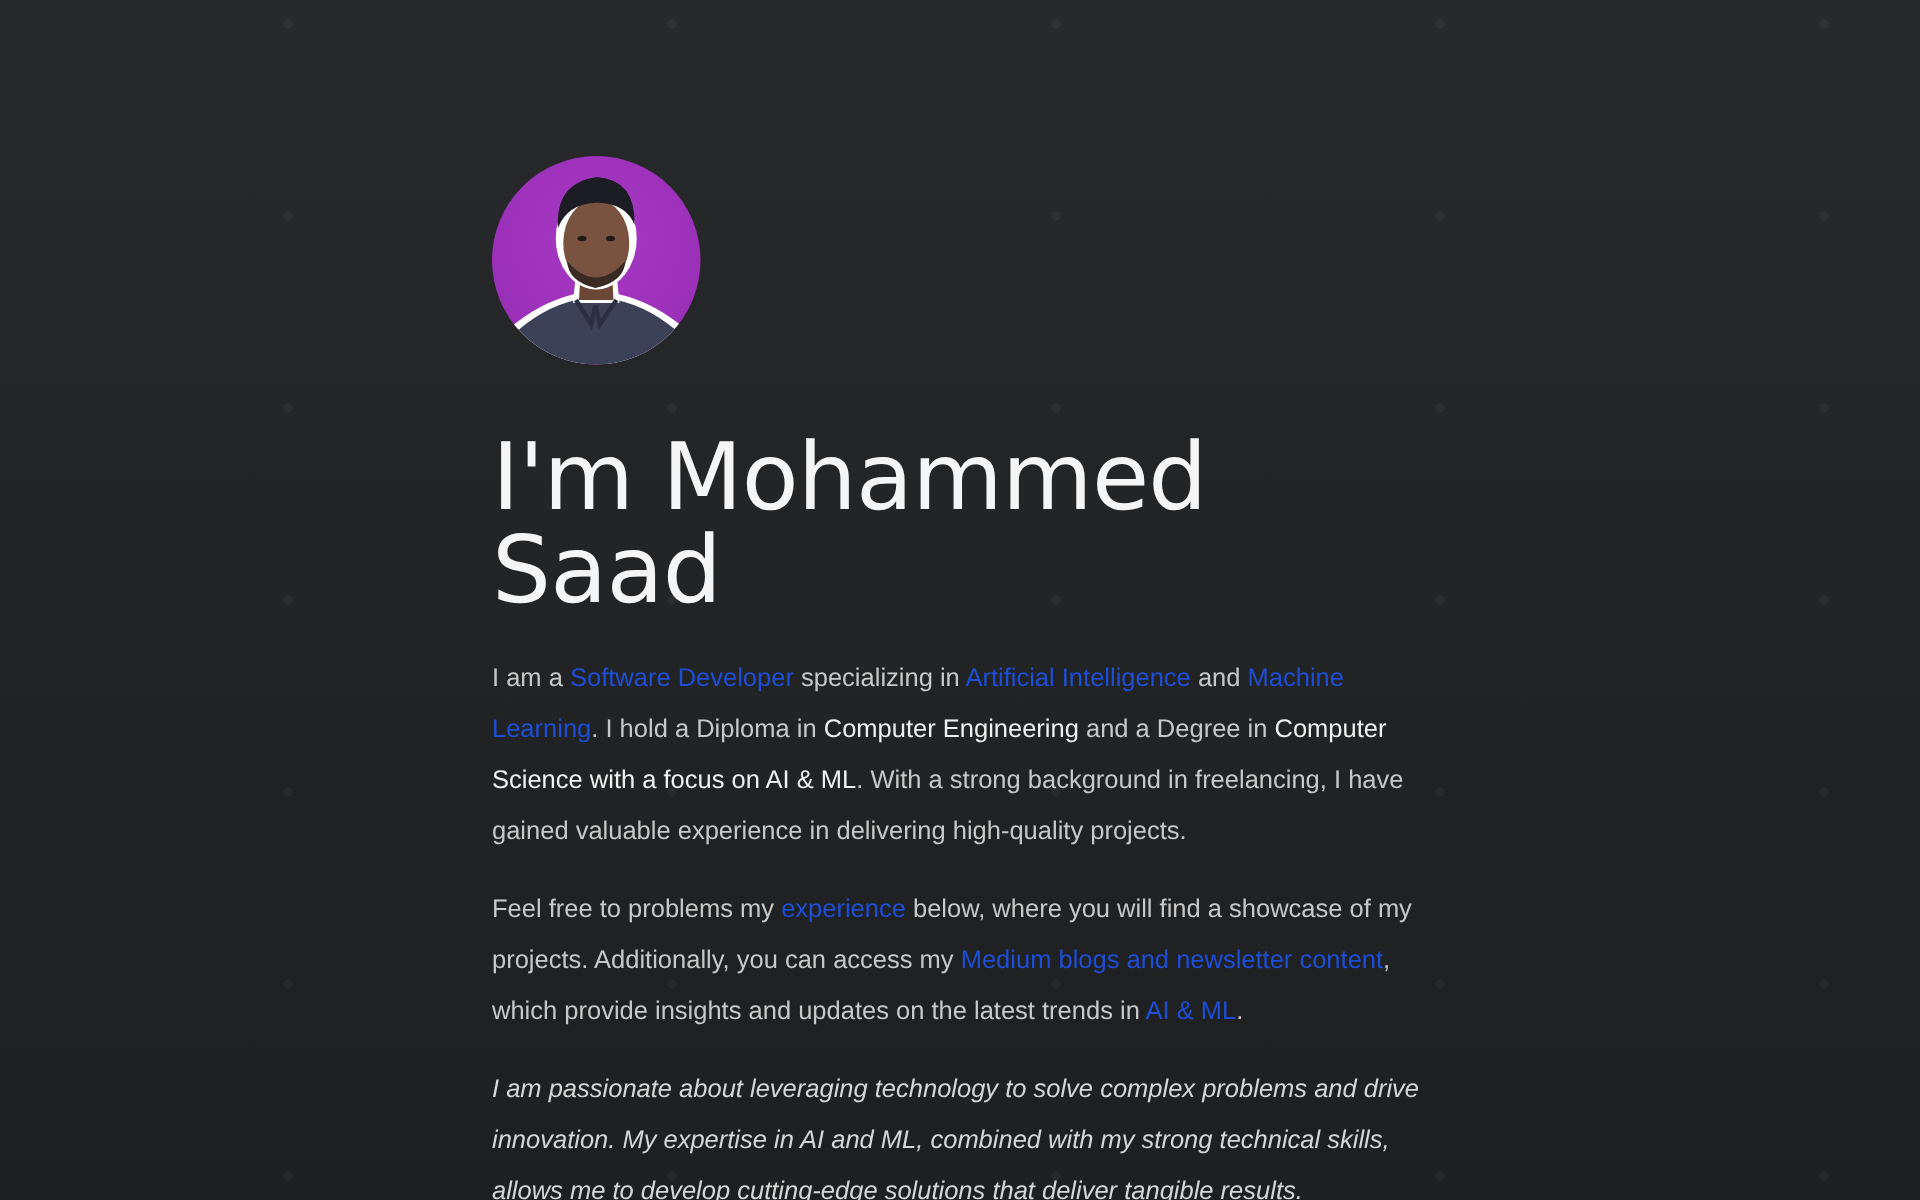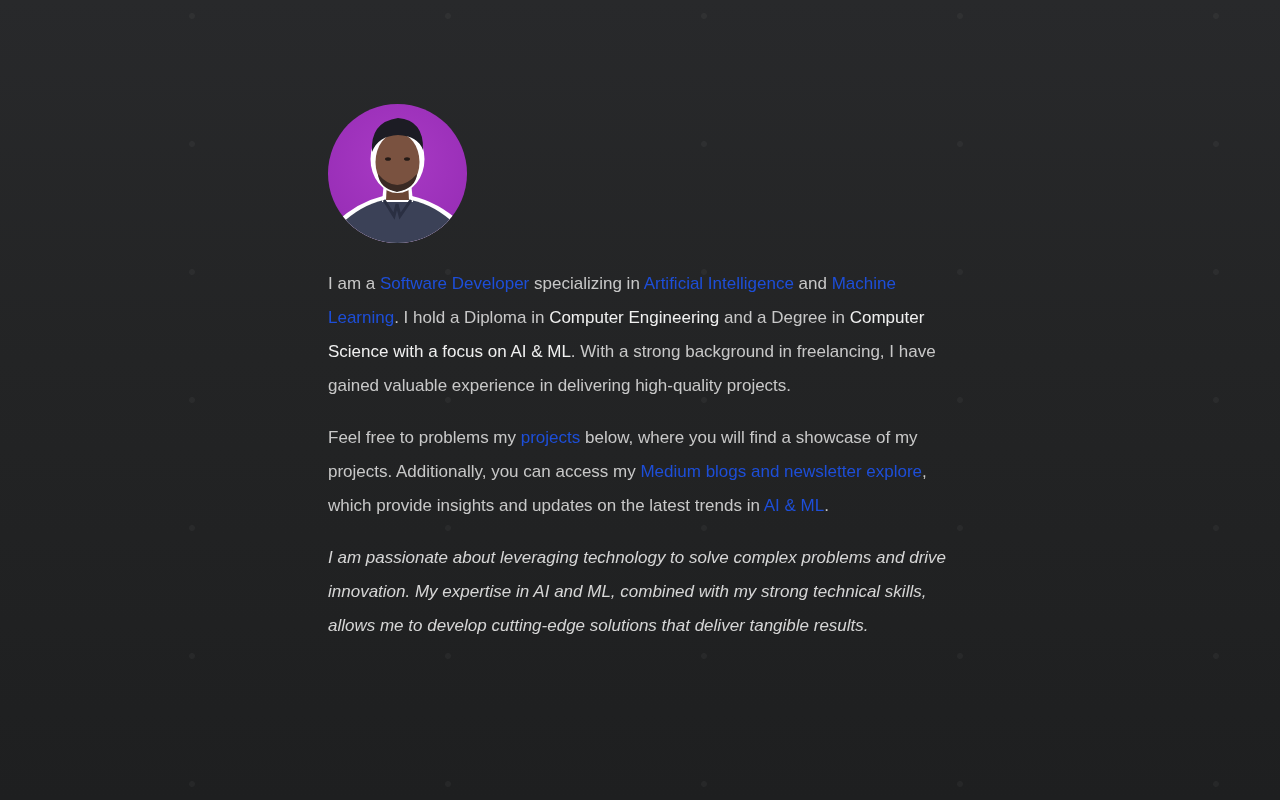--- a/index.html
+++ b/index.html
@@ -64,19 +64,20 @@
 
       <path d="M50 70 Q69 92 89 70 Q88 84 69 88 Q51 84 50 70 Z" fill="#3a2a24"></path>
 
       <ellipse cx="60" cy="55" rx="3" ry="1.8" fill="#241a16"></ellipse>
       <ellipse cx="79" cy="55" rx="3" ry="1.8" fill="#241a16"></ellipse>
 
       <path d="M56 96 L66 112 L69 100 L72 112 L83 96" fill="none" stroke="#2a2f42" stroke-width="3"></path>
     </svg>
   </div>
 
+  <h1>I'm Mohammed Saad</h1>
 
   <p><span>I am a </span><span class="hl">Software Developer</span><span> specializing in </span><span class="hl">Artificial Intelligence</span><span> and </span><span class="hl">Machine Learning</span><span>. I hold a Diploma in </span><span class="it">Computer Engineering</span><span> and a Degree in </span><span class="it">Computer Science with a focus on AI &amp; ML</span><span>. With a strong background in freelancing, I have gained valuable experience in delivering high-quality projects.</span></p>
 
-  <p><span>Feel free to problems my </span><span class="hl">projects</span><span> below, where you will find a showcase of my projects. Additionally, you can access my </span><span class="hl">Medium blogs and newsletter explore</span><span>, which provide insights and updates on the latest trends in </span><span class="hl">AI &amp; ML</span><span>.</span></p>
+  <p><span>Feel free to problems my </span><span class="hl">experience</span><span> below, where you will find a showcase of my projects. Additionally, you can access my </span><span class="hl">Medium blogs and newsletter content</span><span>, which provide insights and updates on the latest trends in </span><span class="hl">AI &amp; ML</span><span>.</span></p>
 
   <p class="quote">I am passionate about leveraging technology to solve complex problems and drive innovation. My expertise in AI and ML, combined with my strong technical skills, allows me to develop cutting-edge solutions that deliver tangible results.</p>
 </main>
 
 </body></html>

